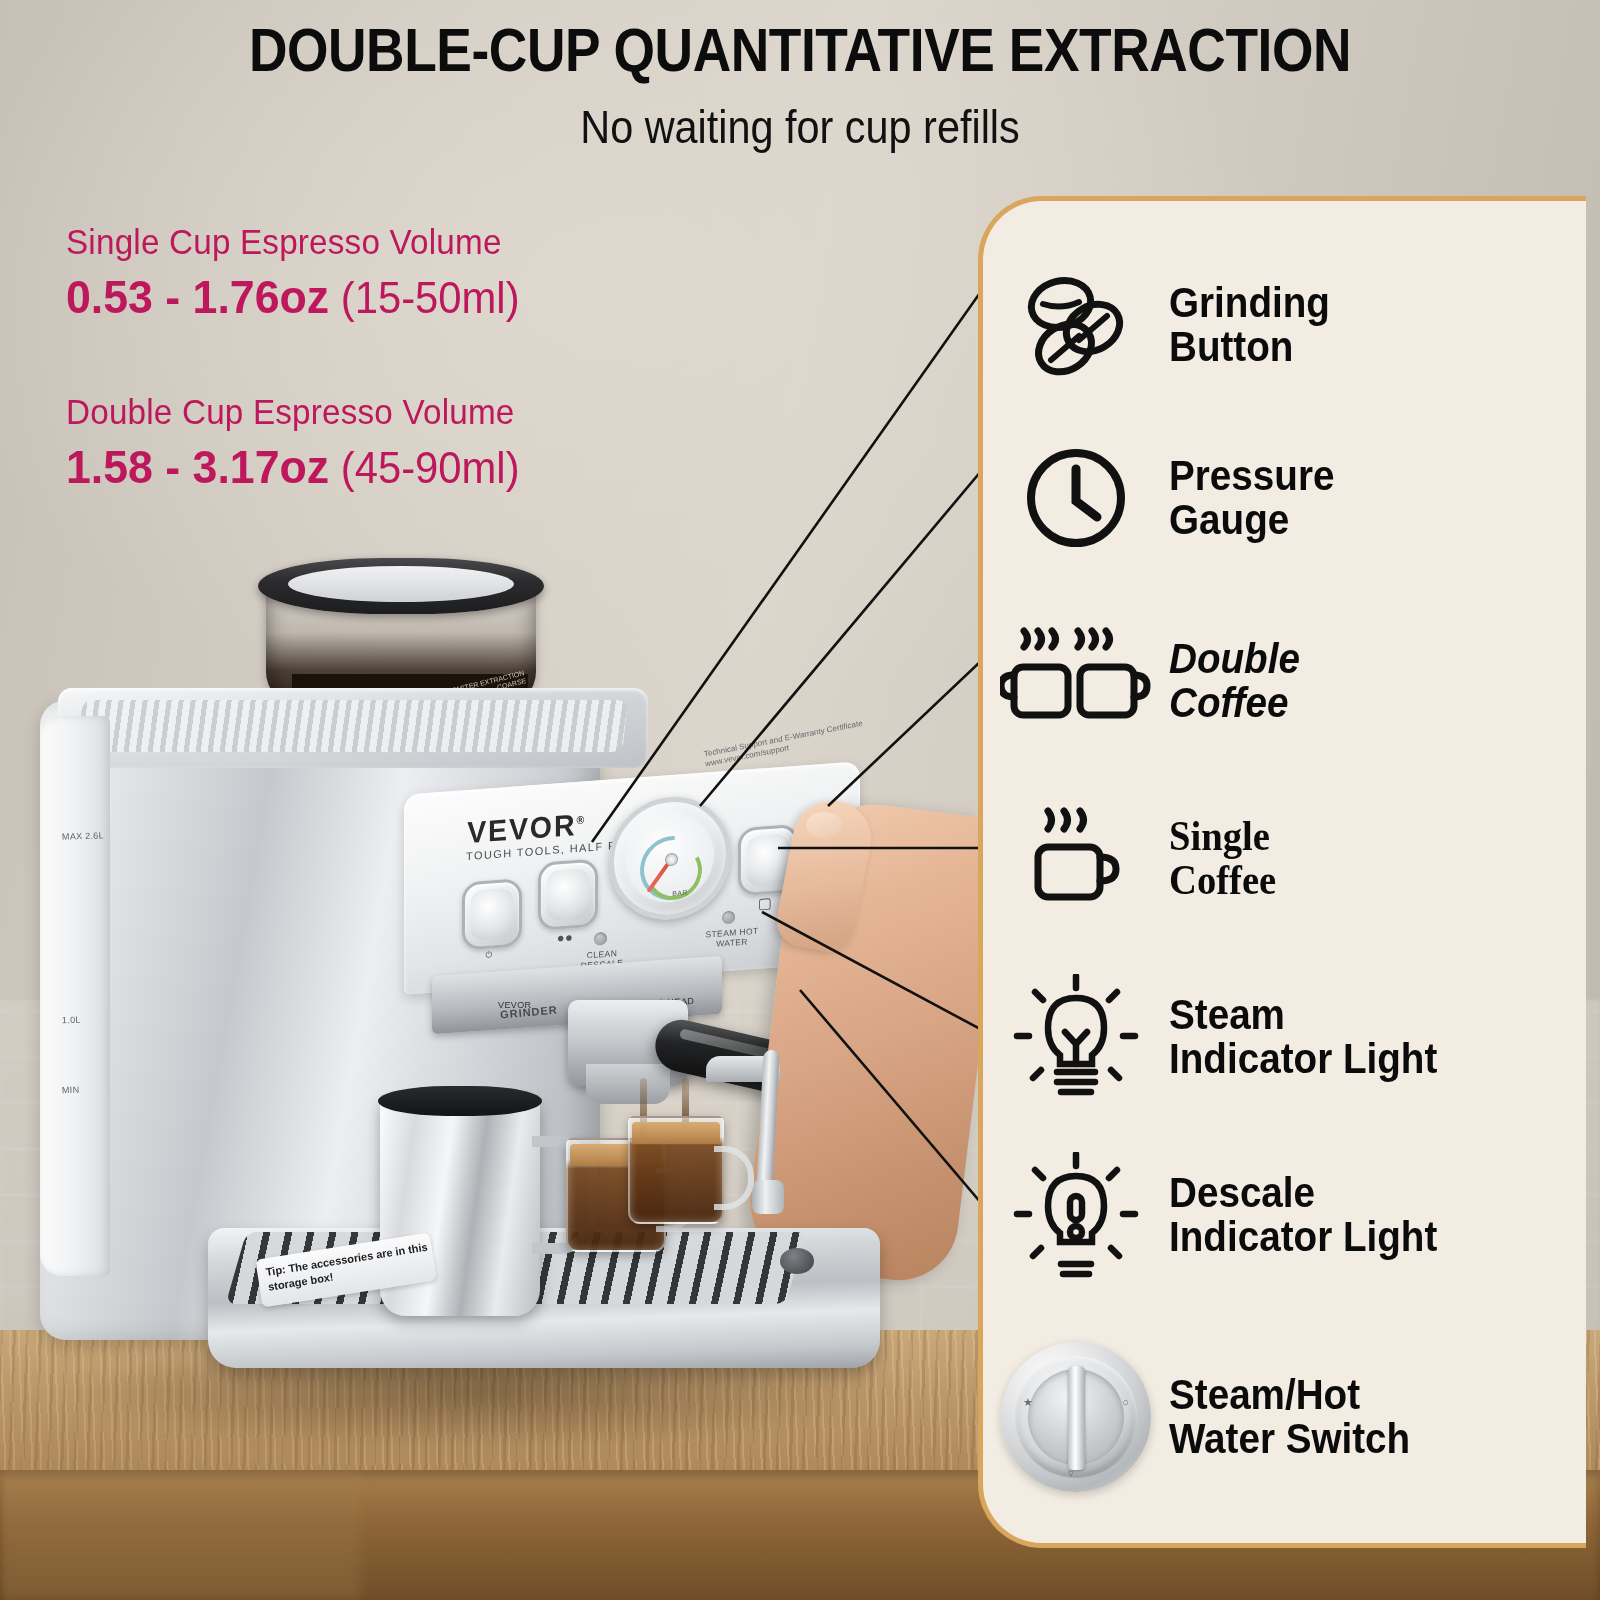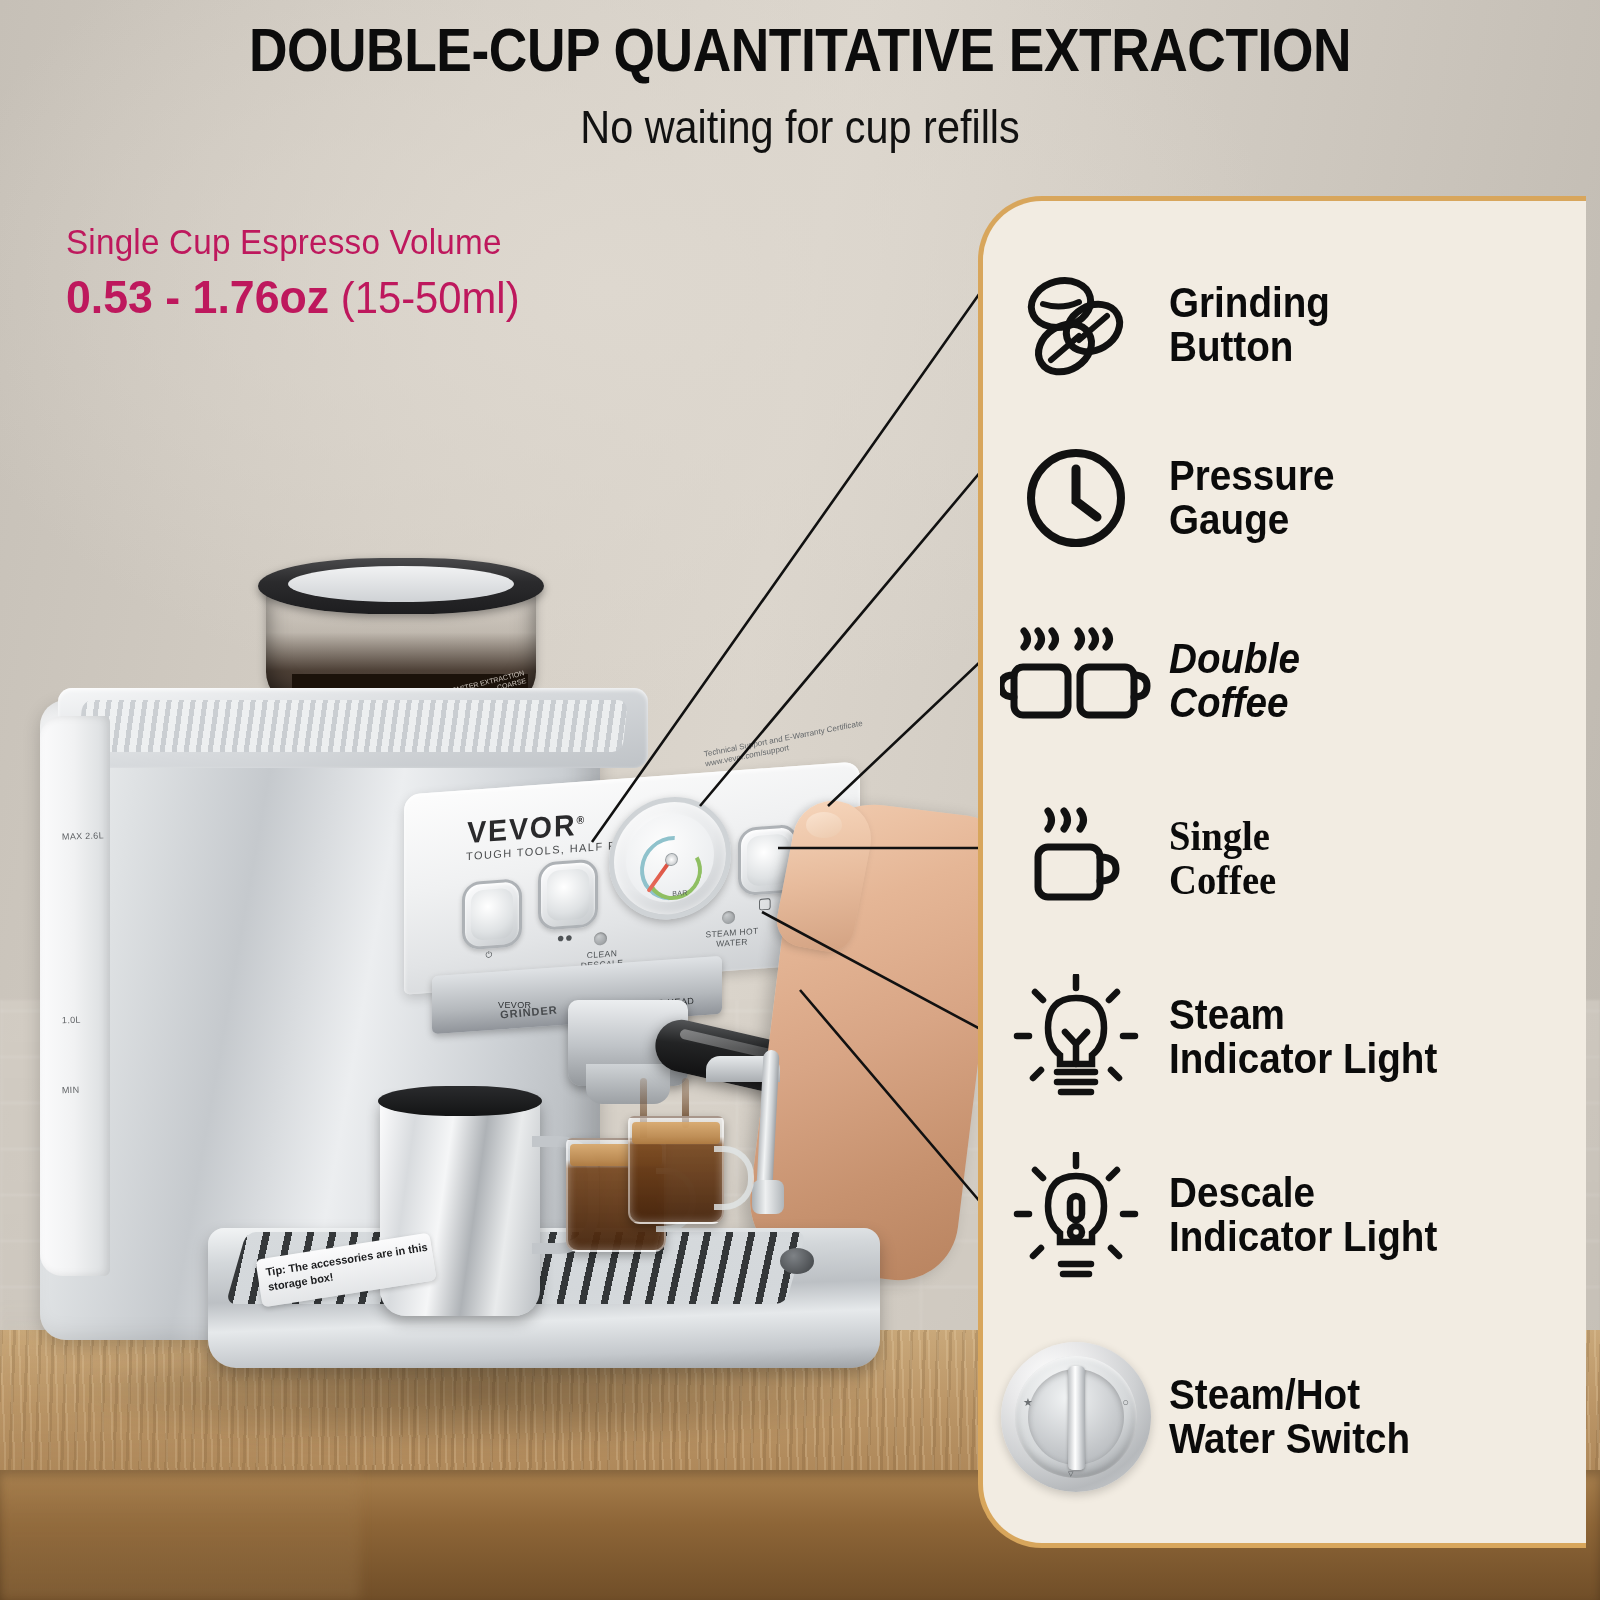--- a/index.html
+++ b/index.html
@@ -245,20 +245,27 @@
   <div class="headline">DOUBLE-CUP QUANTITATIVE EXTRACTION</div>
   <div class="subhead">No waiting for cup refills</div>
 
   <div class="spec" id="spec1">
     <div class="cap">Single Cup Espresso Volume</div>
     <div class="val">
       <b>0.53 - 1.76oz</b>
       <span class="ml">(15-50ml)</span>
     </div>
   </div>
+  <div class="spec" id="spec2">
+    <div class="cap">Double Cup Espresso Volume</div>
+    <div class="val">
+      <b>1.58 - 3.17oz</b>
+      <span class="ml">(45-90ml)</span>
+    </div>
+  </div>
 
   <div class="machine">
     <div class="m-shadow"></div>
 
     <div class="hopper">
       <div class="hopper-glass">
         <div class="beans"></div>
         <div class="hop-scale">
           <span>30</span>&nbsp;&nbsp;
           <span>25</span>&nbsp;&nbsp;

